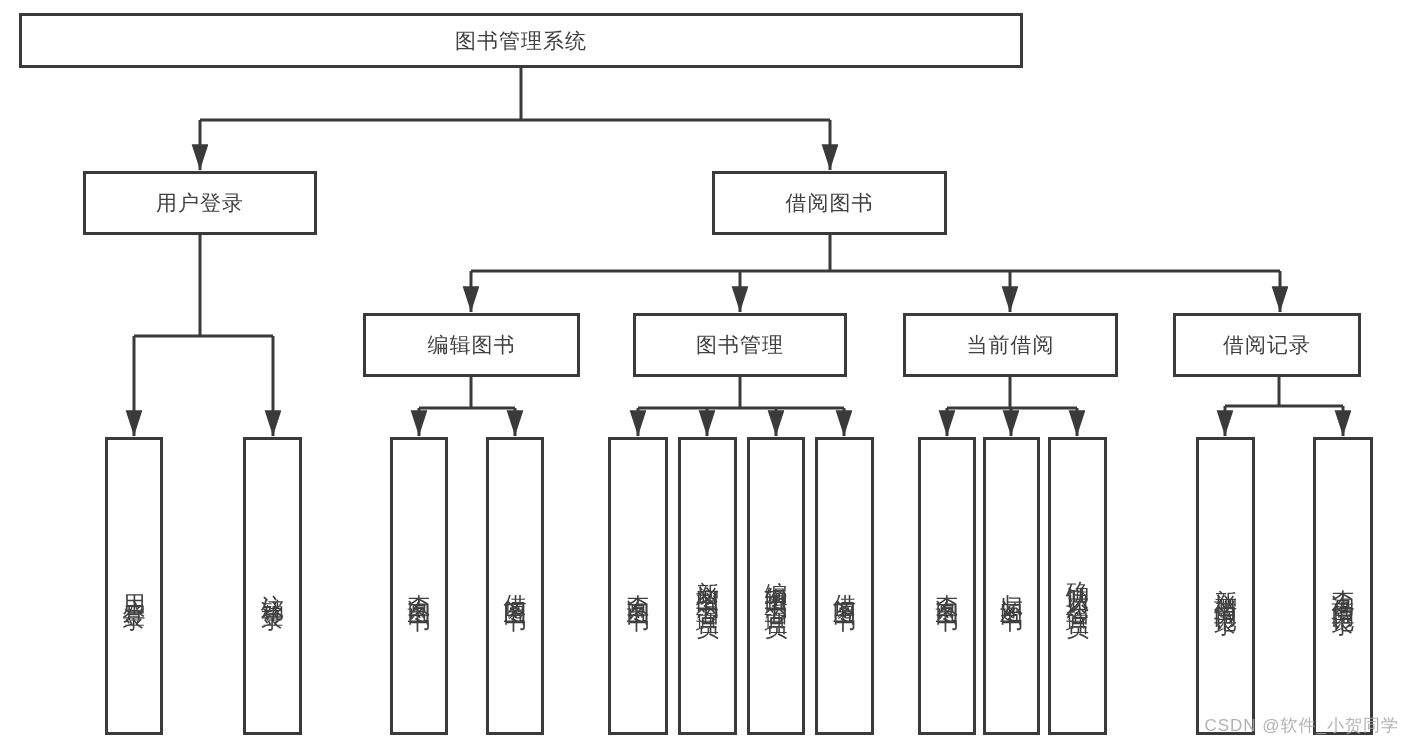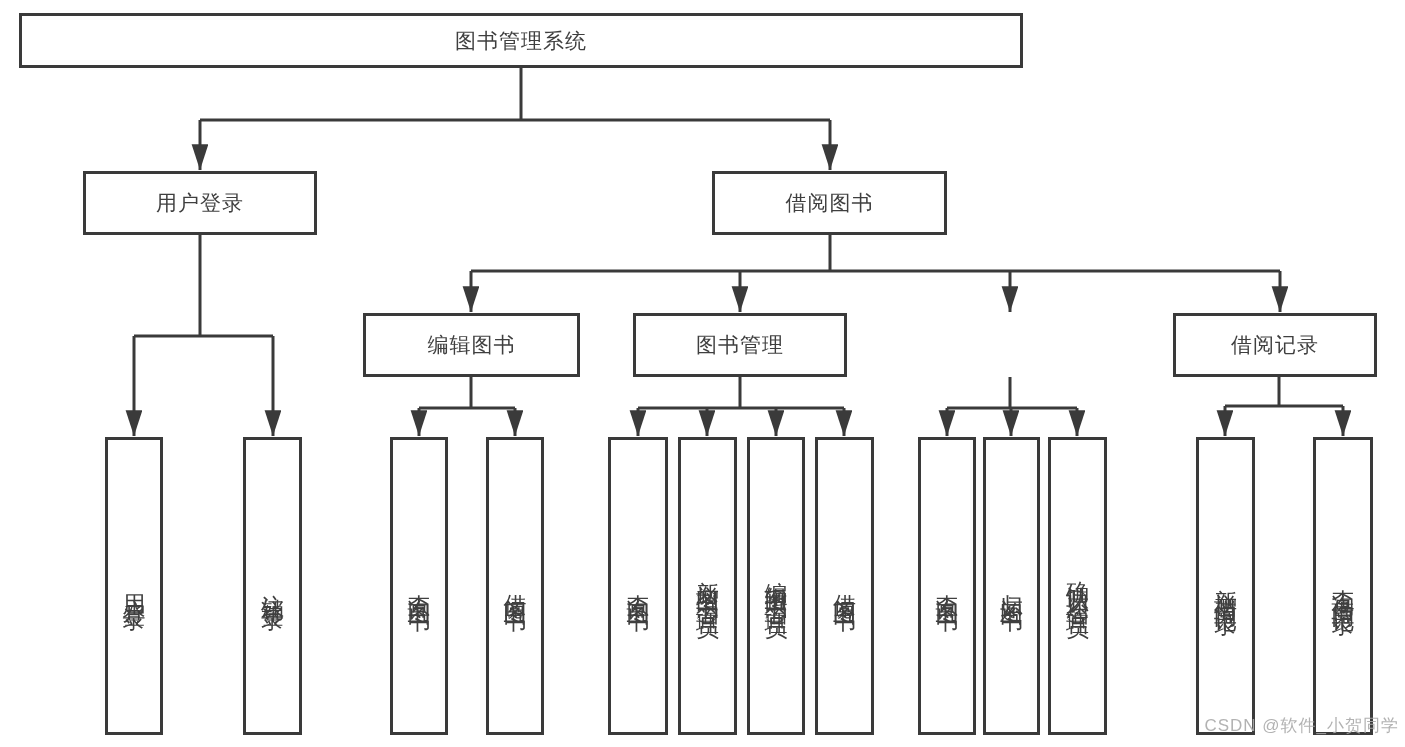--- a/index.html
+++ b/index.html
@@ -49,21 +49,21 @@
     line-height: 1;
   }
 
   
   .n-root        { left: 19px;   top: 13px;  width: 1004px; height: 55px; }
   .n-user-login  { left: 83px;   top: 171px; width: 234px;  height: 64px; }
   .n-book-mgmt   { left: 712px;  top: 171px; width: 235px;  height: 64px; }
   .n-new-books   { left: 363px;  top: 313px; width: 217px;  height: 64px; }
   .n-borrow      { left: 633px;  top: 313px; width: 214px;  height: 64px; }
   .n-current     { left: 903px;  top: 313px; width: 215px;  height: 64px; }
-  .n-records     { left: 1173px; top: 313px; width: 204px;  height: 64px; }
+  .n-records     { left: 1173px; top: 313px; width: 188px;  height: 64px; }
 
   .leaf { top: 437px; height: 298px; }
   .l-ul-0 { left: 105px;  width: 58px; }
   .l-ul-1 { left: 243px;  width: 59px; }
   .l-nb-0 { left: 390px;  width: 58px; }
   .l-nb-1 { left: 486px;  width: 58px; }
   .l-bw-0 { left: 608px;  width: 60px; }
   .l-bw-1 { left: 678px;  width: 59px; }
   .l-bw-2 { left: 747px;  width: 58px; }
   .l-bw-3 { left: 815px;  width: 59px; }
@@ -143,20 +143,23 @@
   <div class="node hbox n-book-mgmt">
     <span>借阅图书</span>
   </div>
 
   <div class="node hbox n-new-books">
     <span>编辑图书</span>
   </div>
   <div class="node hbox n-borrow">
     <span>图书管理</span>
   </div>
+  <div class="node hbox n-current">
+    <span>当前借阅</span>
+  </div>
   <div class="node hbox n-records">
     <span>借阅记录</span>
   </div>
 
   <div class="node vbox leaf l-ul-0">
     <span class="vtext">用户登录</span>
   </div>
   <div class="node vbox leaf l-ul-1">
     <span class="vtext">注销登录</span>
   </div>

